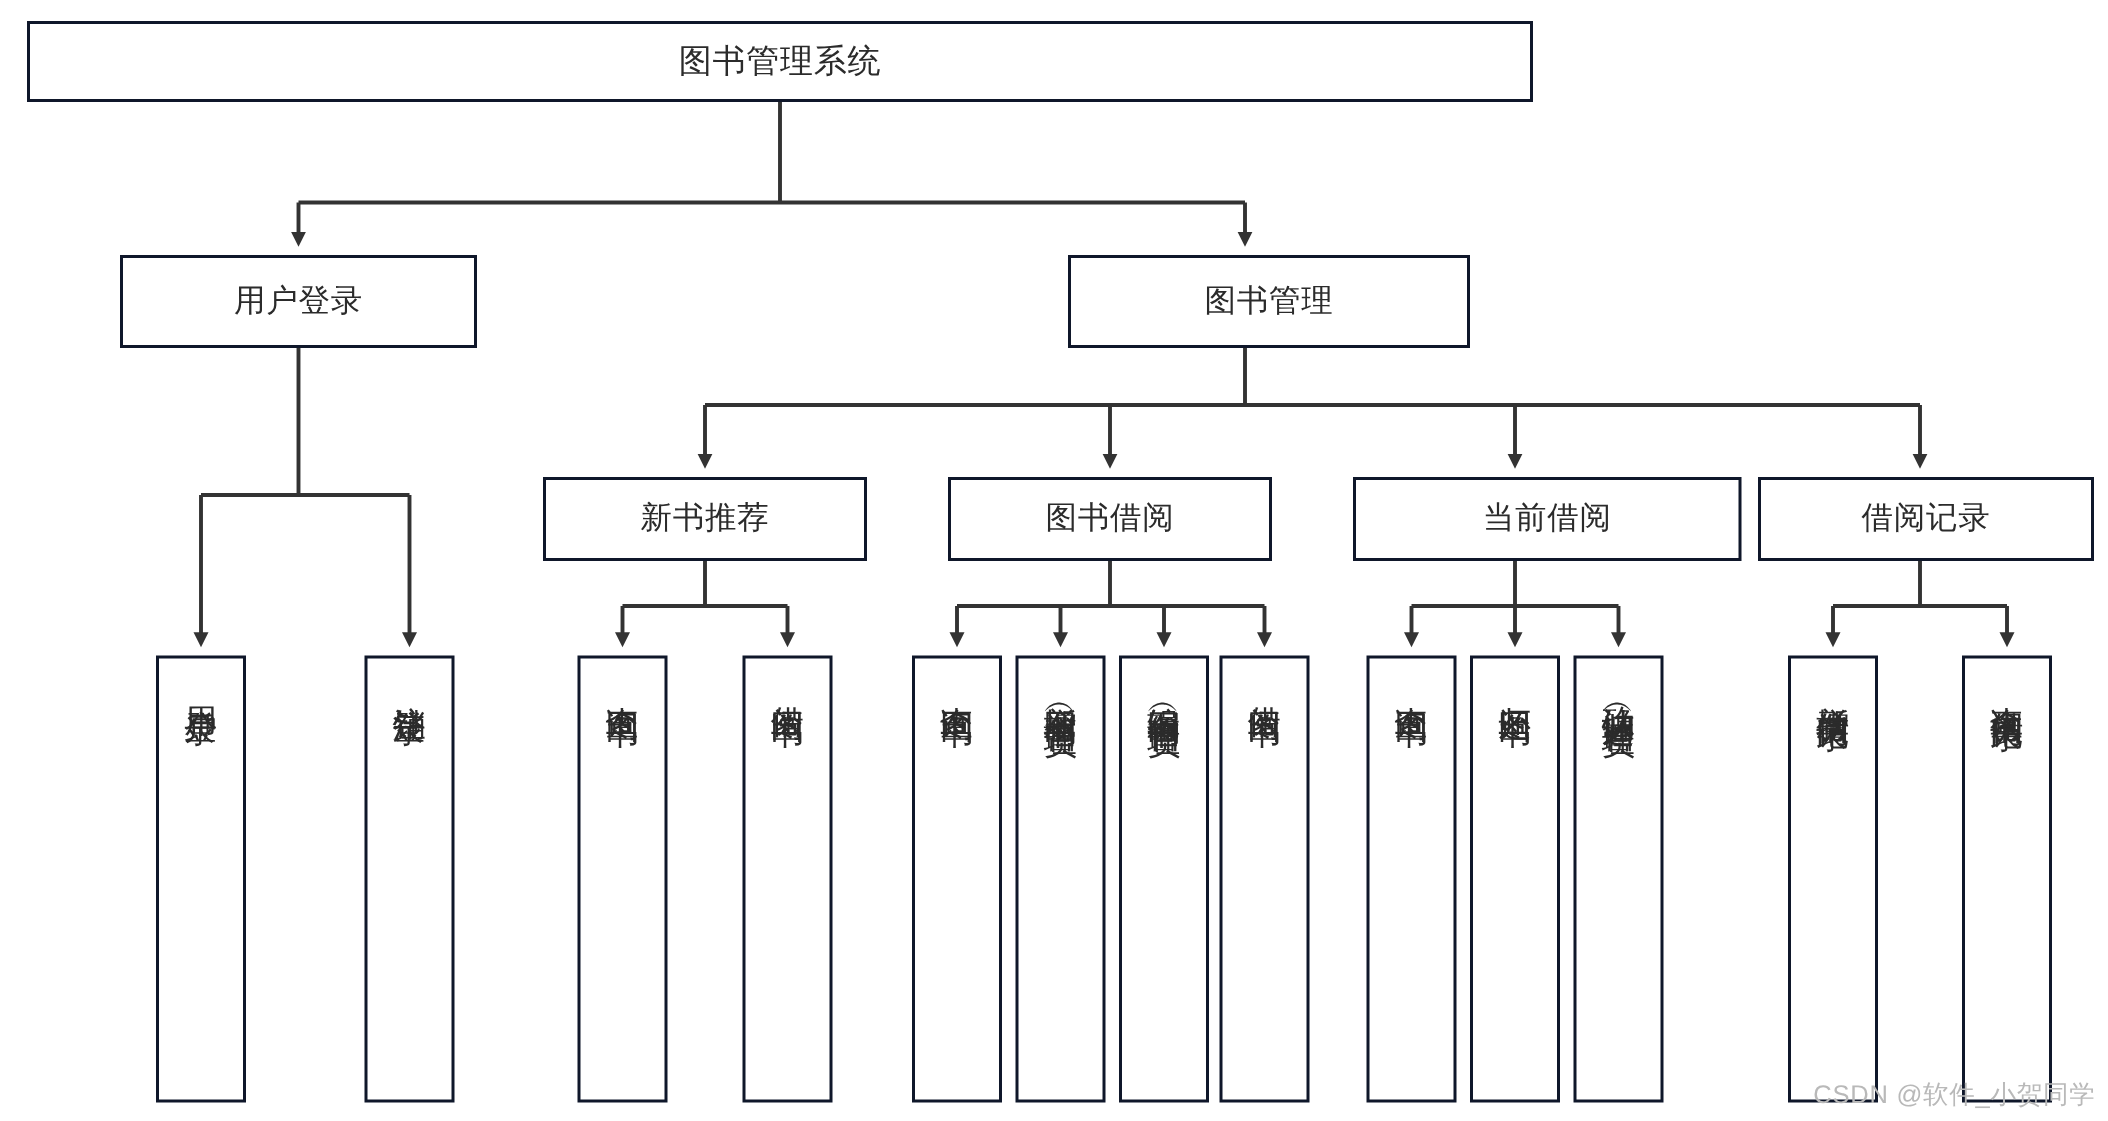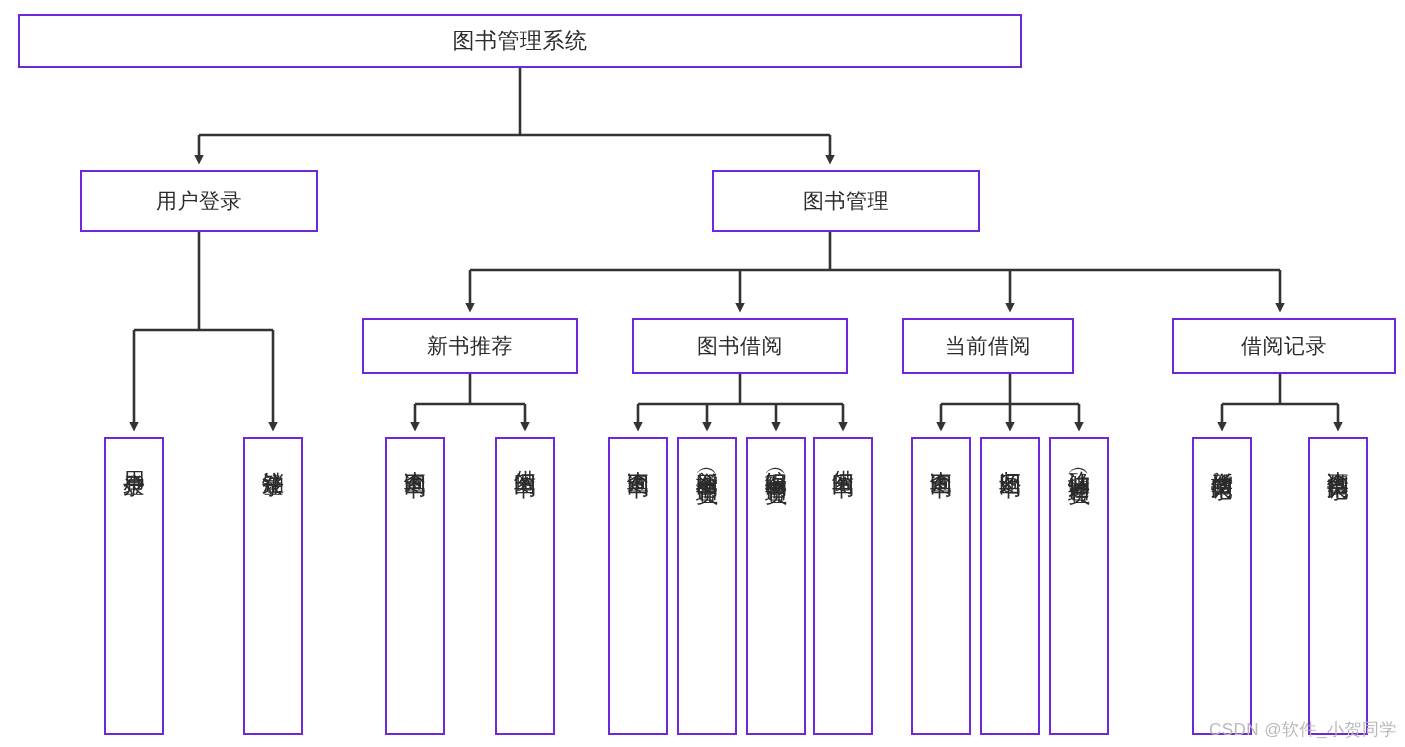--- a/index.html
+++ b/index.html
@@ -23,21 +23,21 @@
     left: 0;
     top: 0;
     width: 1405px;
     height: 747px;
     pointer-events: none;
   }
   .node {
     position: absolute;
     box-sizing: border-box;
     background: #ffffff;
-    border: 2px solid #6d28d9;
+    border: 2px solid #0f172a;
     display: flex;
     align-items: center;
     justify-content: center;
     color: #2b2b2b;
   }
   .node .label {
     display: block;
     text-align: center;
     line-height: 1.18;
     white-space: nowrap;
@@ -140,21 +140,21 @@
   <div class="node horiz" style="left:712px; top:170px; width:268px; height:62px;">
     <span class="label">图书管理</span>
   </div>
 
   <div class="node horiz" style="left:362px; top:318px; width:216px; height:56px;">
     <span class="label">新书推荐</span>
   </div>
   <div class="node horiz" style="left:632px; top:318px; width:216px; height:56px;justify-content:center;">
     <span class="label">图书借阅</span>
   </div>
-  <div class="node horiz" style="left:902px; top:318px; width:172px; height:56px;">
+  <div class="node horiz" style="left:902px; top:318px; width:259px; height:56px;">
     <span class="label">当前借阅</span>
   </div>
   <div class="node horiz" style="left:1172px; top:318px; width:224px; height:56px;">
     <span class="label">借阅记录</span>
   </div>
 
   <div class="node vert" style="left:104px; top:437px; width:60px; height:298px;">
     <span class="label">用户登录</span>
   </div>
   <div class="node vert" style="left:243px; top:437px; width:60px; height:298px;">

